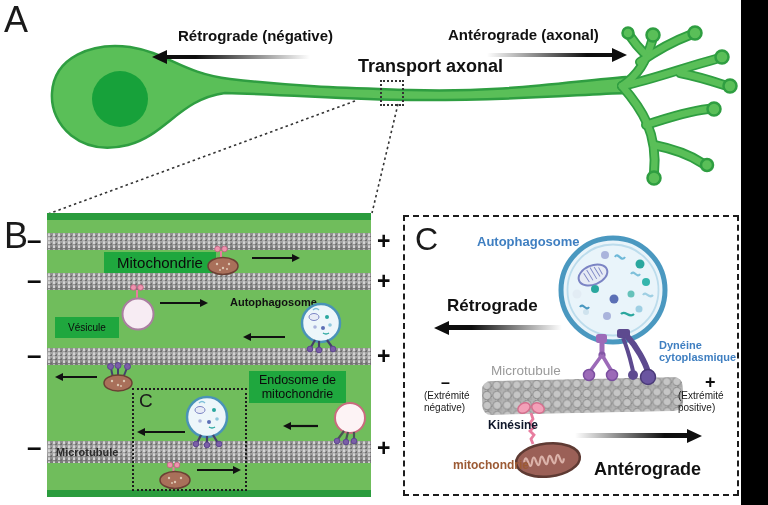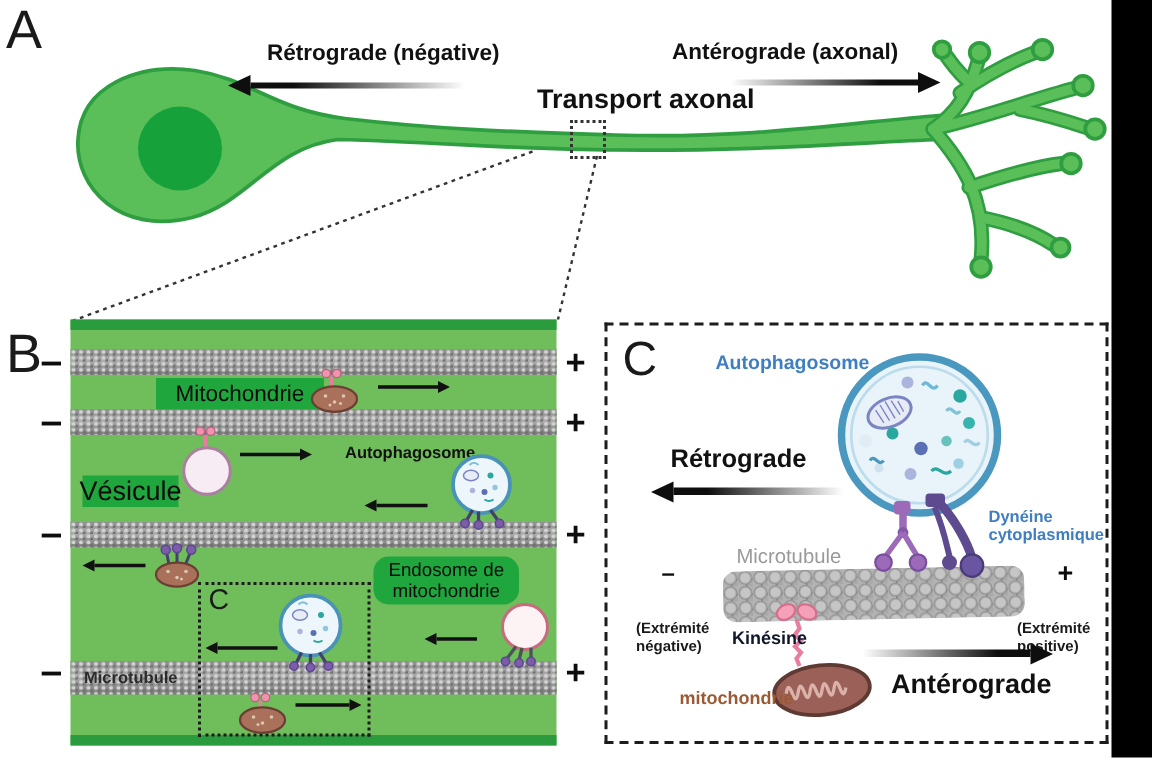--- a/index.html
+++ b/index.html
@@ -28,21 +28,21 @@
   .mark{font-weight:bold;color:#0d0d0d;line-height:1;}
   
   #panelC{left:403px;top:215px;width:336px;height:281px;background:#fff;border:2px dashed #1c1c1c;box-sizing:border-box;}
   .c-mt{left:77px;top:162px;width:201px;height:34px;border-radius:9px;transform:rotate(-1.2deg);
       background:
         radial-gradient(circle at 5px 4.5px,#c6c6c6 3px,#8d8d8d 4.3px,rgba(0,0,0,0) 4.9px),
         radial-gradient(circle at 10px 9.5px,#a9a9a9 3px,#7a7a7a 4.3px,rgba(0,0,0,0) 4.9px),
         #b3b3b3;
       background-size:10px 10px,10px 10px,100% 100%;}
   .blue-t{color:#3f7fc1;font-weight:bold;}
-  .small-cap{font-size:10px;font-weight:bold;line-height:12px;color:#1a1a1a;margin-top:24px;}
+  .small-cap{font-size:10px;font-weight:normal;line-height:12px;color:#1a1a1a;}
   #blackbar{left:741px;top:0;width:27px;height:505px;background:#000;}
 </style>
 </head>
 <body>
 
 <div class="abs panel-letter" style="left:4px;top:2px;">A</div>
 
 <svg class="abs" style="left:40px;top:15px;" width="705" height="185" viewBox="0 0 705 185">
 
   <g>
@@ -123,22 +123,22 @@
   <div class="abs mt" style="top:20px;"></div>
   <div class="abs mt" style="top:60px;"></div>
   <div class="abs mt" style="top:135px;"></div>
   <div class="abs mt" style="top:228px;height:22px;"></div>
 
   <div class="abs" style="left:85px;top:175px;width:115px;height:103px;border:2.5px dotted #1c1c1c;box-sizing:border-box;">
     <span style="position:absolute;left:5px;top:0px;font-size:19px;color:#1a1a1a;">C</span>
   </div>
 
   <div class="abs gbox" style="left:57px;top:39px;width:112px;height:21px;font-size:15px;">Mitochondrie</div>
-  <div class="abs gbox" style="left:8px;top:104px;width:64px;height:21px;font-size:18px;">Vésicule</div>
-  <div class="abs gbox" style="left:202px;top:158px;width:97px;height:32px;font-size:12.5px;line-height:14px;border-radius:10px;">
+  <div class="abs gbox" style="left:8px;top:104px;width:64px;height:21px;font-size:10px;">Vésicule</div>
+  <div class="abs gbox" style="left:202px;top:158px;width:97px;height:32px;font-size:12.5px;line-height:14px;">
     <span><span>Endosome de</span><br>
     <span>mitochondrie</span></span>
   </div>
   <div class="abs bold" style="left:183px;top:83px;font-size:11px;">Autophagosome</div>
   <div class="abs bold" style="left:9px;top:233px;font-size:11px;color:#2b2b2b;">Microtubule</div>
 
   <svg class="abs" style="left:0;top:0;" width="324" height="284" viewBox="0 0 324 284">
 
     <g>
       <path d="M174,38 v8" stroke="#e87d9f" stroke-width="2" fill="none"></path>
@@ -359,21 +359,21 @@
     <span>négative)</span>
   </div>
   <div class="abs mark" style="left:300px;top:156px;font-size:18px;">+</div>
   <div class="abs small-cap" style="left:273px;top:173px;">
     <span>(Extrémité</span><br>
     <span>positive)</span>
   </div>
 
   <div class="abs bold" style="left:83px;top:201px;font-size:12px;color:#0f172a;">Kinésine</div>
   <div class="abs bold" style="left:48px;top:241px;font-size:12px;color:#9c5a34;">mitochondrie</div>
-  <div class="abs bold" style="left:189px;top:229px;font-size:18px;text-align:right;">Antérograde</div>
+  <div class="abs bold" style="left:189px;top:242px;font-size:18px;text-align:right;">Antérograde</div>
 
   <div class="arr" style="left:29px;top:103px;width:128px;height:15px;">
     <span class="head-l"></span>
       <span class="tail fade-r" style="height:5px;"></span>
   </div>
   <div class="arr" style="left:170px;top:211px;width:127px;height:15px;">
     <span class="tail fade-l" style="height:5px;"></span>
       <span class="head-r"></span>
   </div>
 </div>

